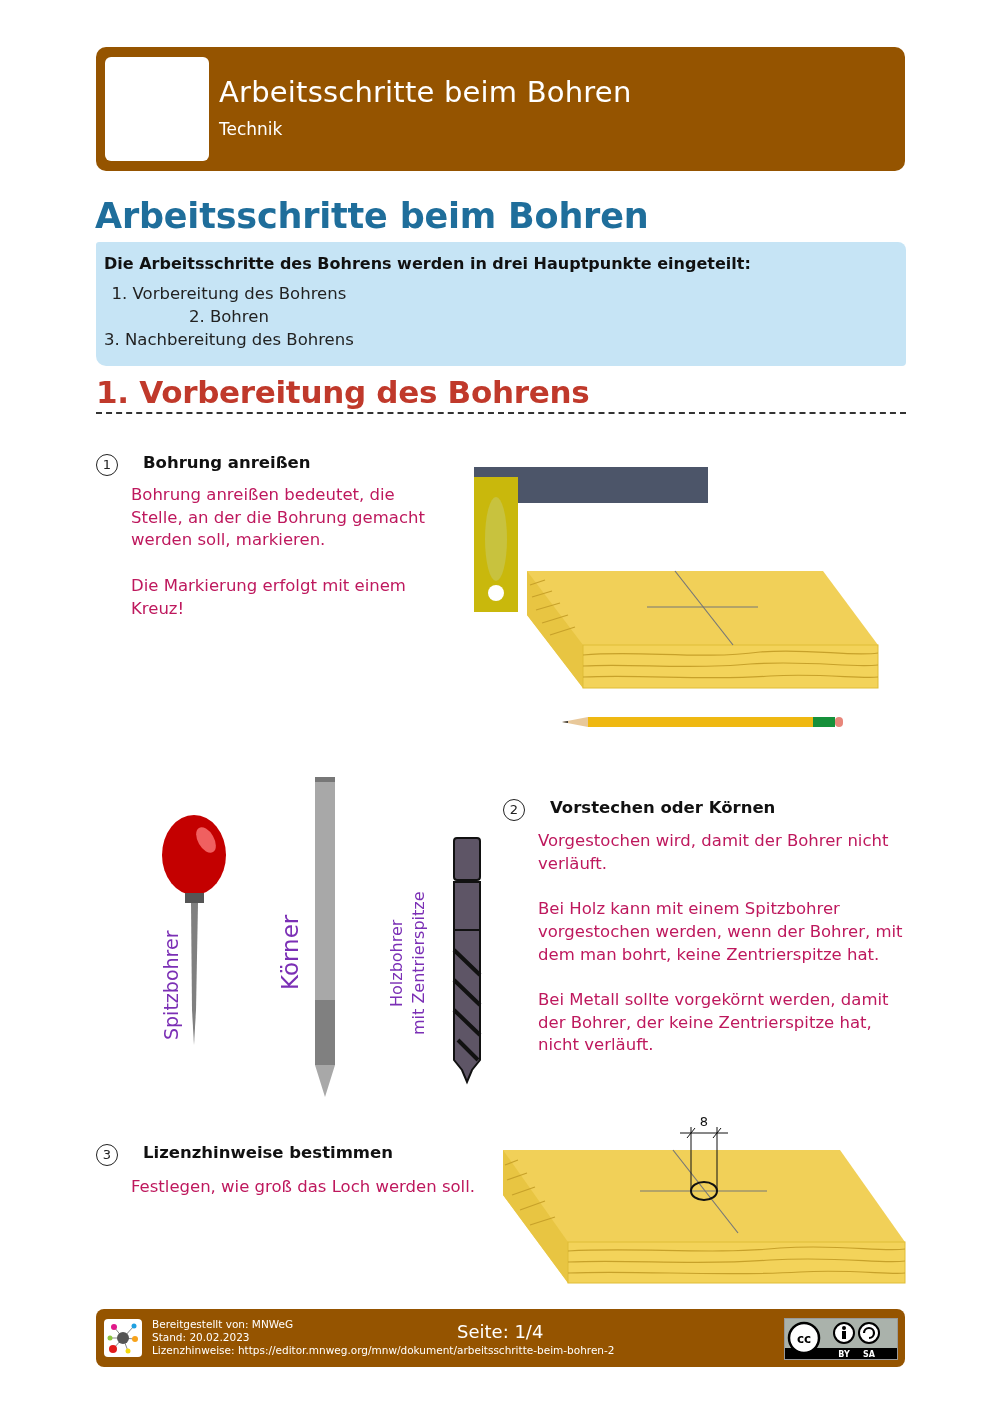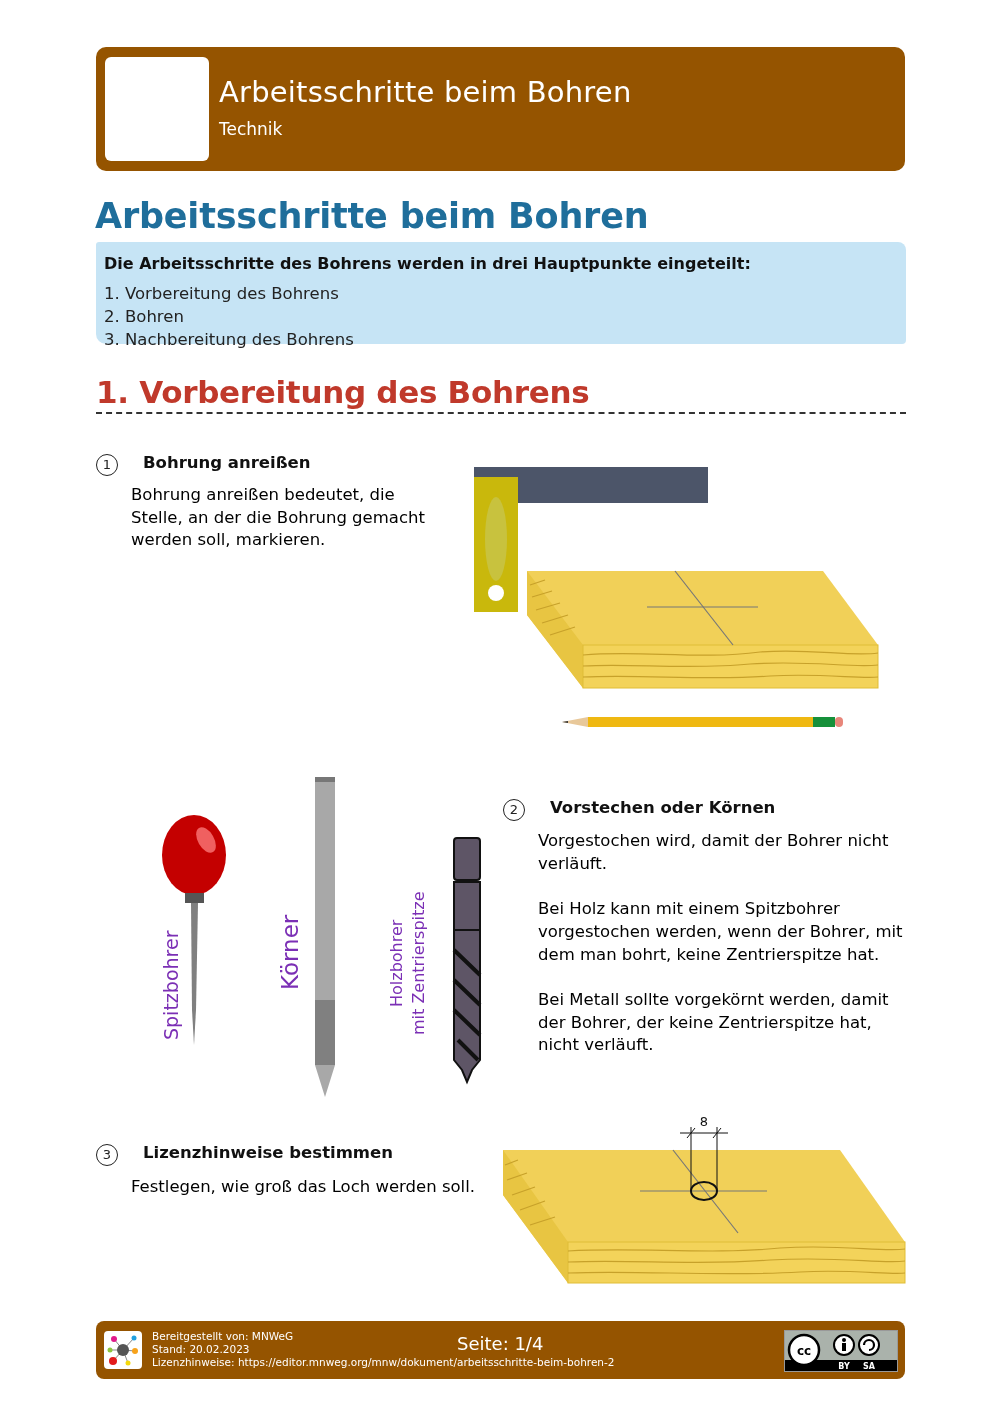--- a/index.html
+++ b/index.html
@@ -10,37 +10,37 @@
   
   .header { left:96px; top:47px; width:809px; height:124px; background:#955400; border-radius:10px; }
   .header .logo-box { position:absolute; left:9px; top:10px; width:104px; height:104px; background:#fff; border-radius:6px; }
   .header .h-title { position:absolute; left:123px; top:28px; font-size:29px; color:#fff; font-weight:normal; letter-spacing:0.2px; }
   .header .h-sub { position:absolute; left:123px; top:72px; font-size:17px; color:#fff; }
 
   
   .page-title { left:95px; top:196px; font-size:35px; color:#1f6e9b; font-weight:bold; letter-spacing:-0.2px; }
 
   
-  .intro { left:96px; top:242px; width:810px; height:102px; background:#c6e4f5; border-radius:3px 8px 4px 10px; }
+  .intro { left:96px; top:242px; width:810px; height:124px; background:#c6e4f5; border-radius:3px 8px 4px 10px;text-align:center; }
   .intro .lead { position:absolute; left:8px; top:12px; font-size:16px; font-weight:bold; color:#111; }
   .intro ol { position:absolute; left:8px; top:40px; margin:0; padding:0; list-style:none; }
   .intro li { font-size:16.5px; line-height:23px; color:#222; }
 
   
   .sec-title { left:96px; top:374px; font-size:31px; color:#c0392b; font-weight:bold; letter-spacing:-0.3px; }
   .dash { left:96px; top:412px; width:810px; height:0; border-top:2px dashed #333; }
 
   .step-num { width:20px; height:20px; border:1.3px solid #222; border-radius:50%; font-size:13px; line-height:20px; text-align:center; color:#222; }
   .step-title { font-size:16.5px; font-weight:bold; color:#111;margin-left:12px; }
-  .step-body { font-size:16.5px; line-height:22.7px; color:#000000; }
+  .step-body { font-size:16.5px; line-height:22.7px; color:#be185d; }
   .step-body p { margin:0 0 22.7px 0; }
   .step-body p:last-child { margin-bottom:0; }
 
   
-  .footer { left:96px; top:1309px; width:809px; height:58px; background:#955400; border-radius:8px;margin-top:12px; }
+  .footer { left:96px; top:1309px; width:809px; height:58px; background:#955400; border-radius:8px; }
   .footer .f-logo { position:absolute; left:8px; top:10px; width:38px; height:38px; background:#fff; border-radius:4px; }
   .footer .f-lines { position:absolute; left:56px; top:9px; font-size:10.5px; line-height:13px; color:#fff; }
   .footer .f-page { position:absolute; left:361px; top:12px; font-size:18px; color:#fff; }
   .footer .f-cc { position:absolute; left:688px; top:9px; width:112px; height:40px; background:#000; border:1px solid #999; }
 </style>
 </head>
 <body>
 
 <div class="abs header">
   <div class="logo-box"></div>
@@ -59,20 +59,21 @@
   </ol>
 </div>
 
 <div class="abs sec-title">1. Vorbereitung des Bohrens</div>
 <div class="abs dash"></div>
 
 <div class="abs step-num" style="left:96px;top:454px;">1</div>
 <div class="abs step-title" style="left:131px;top:453px;">Bohrung anreißen</div>
 <div class="abs step-body" style="left:131px;top:484px;width:300px;">
   <p>Bohrung anreißen bedeutet, die Stelle, an der die Bohrung gemacht werden soll, markieren.</p>
+  <p>Die Markierung erfolgt mit einem Kreuz!</p>
 </div>
 
 <svg class="abs" style="left:460px;top:455px;" width="440" height="290" viewBox="0 0 440 290">
   <g>
     <rect x="14" y="12" width="234" height="36" fill="#4c5569"></rect>
     <rect x="14" y="22" width="44" height="135" fill="#c9b80c"></rect>
     <ellipse cx="36" cy="84" rx="11" ry="42" fill="#c8c23e"></ellipse>
     <circle cx="36" cy="138" r="8" fill="#fff"></circle>
   </g>
   <g>

